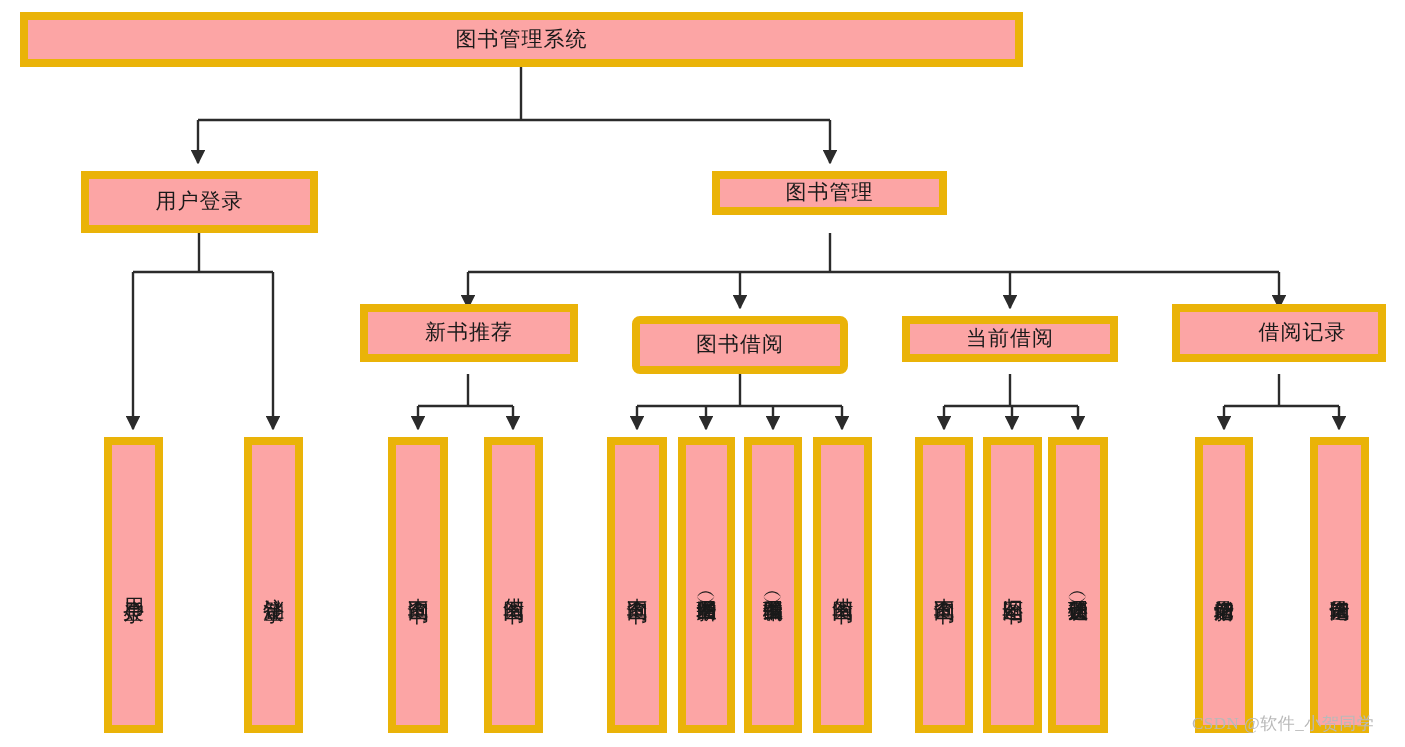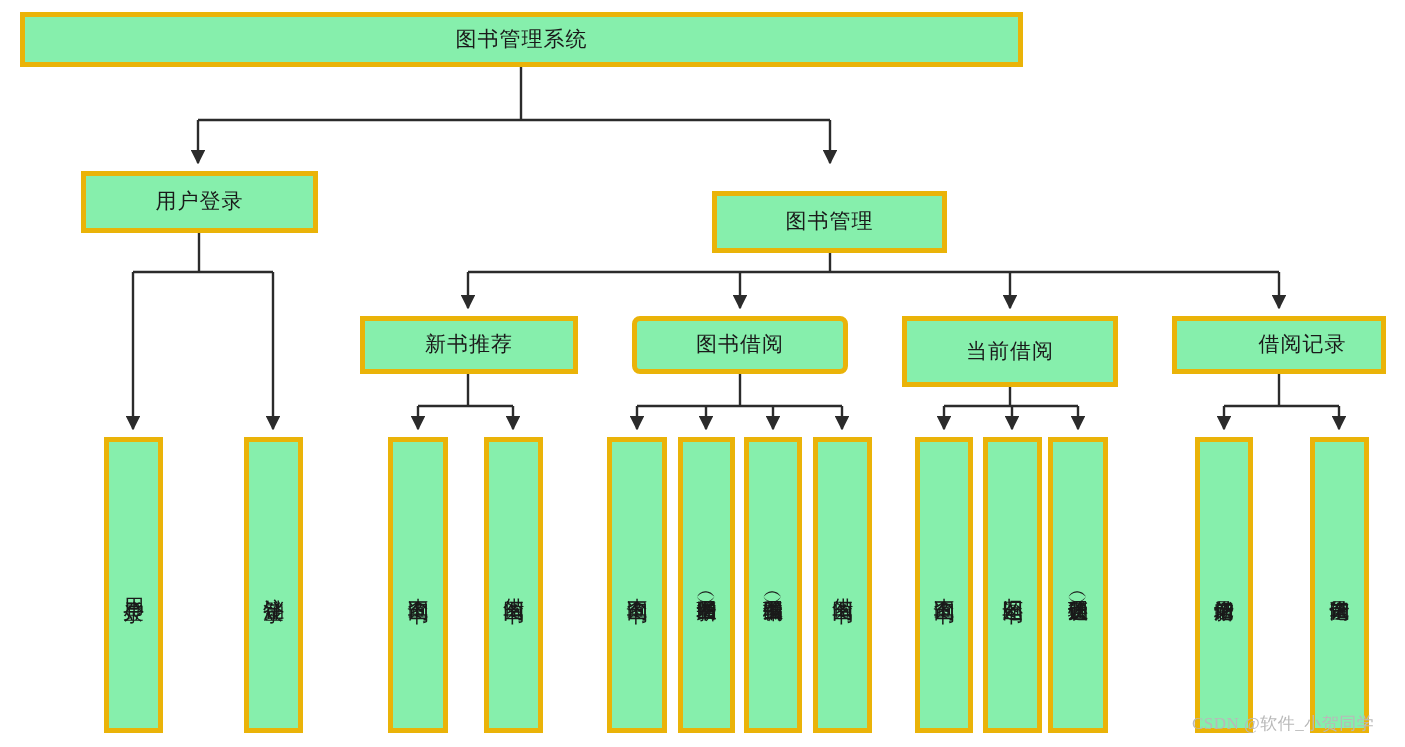--- a/index.html
+++ b/index.html
@@ -21,22 +21,22 @@
   #diagram-svg {
     position: absolute;
     left: 0;
     top: 0;
     width: 1405px;
     height: 747px;
   }
   .node {
     position: absolute;
     box-sizing: border-box;
-    border: 5px solid #eab308;
-    background: #86efac;
+    border: 8px solid #eab308;
+    background: #fca5a5;
     display: flex;
     align-items: center;
     justify-content: center;
     color: #1a1a1a;
   }
   .node-h {
     font-size: 21px;
     letter-spacing: 1px;
     line-height: 1.2;
     white-space: nowrap;
@@ -116,26 +116,26 @@
       <path d="M 1279 374 L 1279 406"></path>
       <path d="M 1224 406 L 1339 406"></path>
       <path d="M 1224 406 L 1224 429" marker-end="url(#arrow)"></path>
       <path d="M 1339 406 L 1339 429" marker-end="url(#arrow)"></path>
     </g>
   </svg>
 
   <div class="node node-h" style="left:20px; top:12px; width:1003px; height:55px;">图书管理系统</div>
 
   <div class="node node-h" style="left:81px; top:171px; width:237px; height:62px;">用户登录</div>
-  <div class="node node-h" style="left:712px; top:171px; width:235px; height:62px;margin-top:20px;">图书管理</div>
+  <div class="node node-h" style="left:712px; top:171px; width:235px; height:44px;">图书管理</div>
 
-  <div class="node node-h" style="left:360px; top:316px; width:218px; height:58px;">新书推荐</div>
+  <div class="node node-h" style="left:360px; top:304px; width:218px; height:58px;">新书推荐</div>
   <div class="node node-h" style="left:632px; top:316px; width:216px; height:58px;border-radius:8px;">图书借阅</div>
-  <div class="node node-h" style="left:902px; top:316px; width:216px; height:71px;">当前借阅</div>
-  <div class="node node-h" style="left:1172px; top:316px; width:214px; height:58px;padding-left:47px;">借阅记录</div>
+  <div class="node node-h" style="left:902px; top:316px; width:216px; height:46px;">当前借阅</div>
+  <div class="node node-h" style="left:1172px; top:304px; width:214px; height:58px;padding-left:47px;">借阅记录</div>
 
   <div class="node node-v" style="left:104px; top:437px; width:59px; height:296px;">用户登录</div>
   <div class="node node-v" style="left:244px; top:437px; width:59px; height:296px;">注销登录</div>
 
   <div class="node node-v" style="left:388px; top:437px; width:60px; height:296px;">查询图书</div>
   <div class="node node-v" style="left:484px; top:437px; width:59px; height:296px;">借阅图书</div>
 
   <div class="node node-v" style="left:607px; top:437px; width:60px; height:296px;">查询图书</div>
   <div class="node node-v tight" style="left:678px; top:437px; width:57px; height:296px;">新增图书（管理员）</div>
   <div class="node node-v tight" style="left:744px; top:437px; width:58px; height:296px;">编辑图书（管理员）</div>

